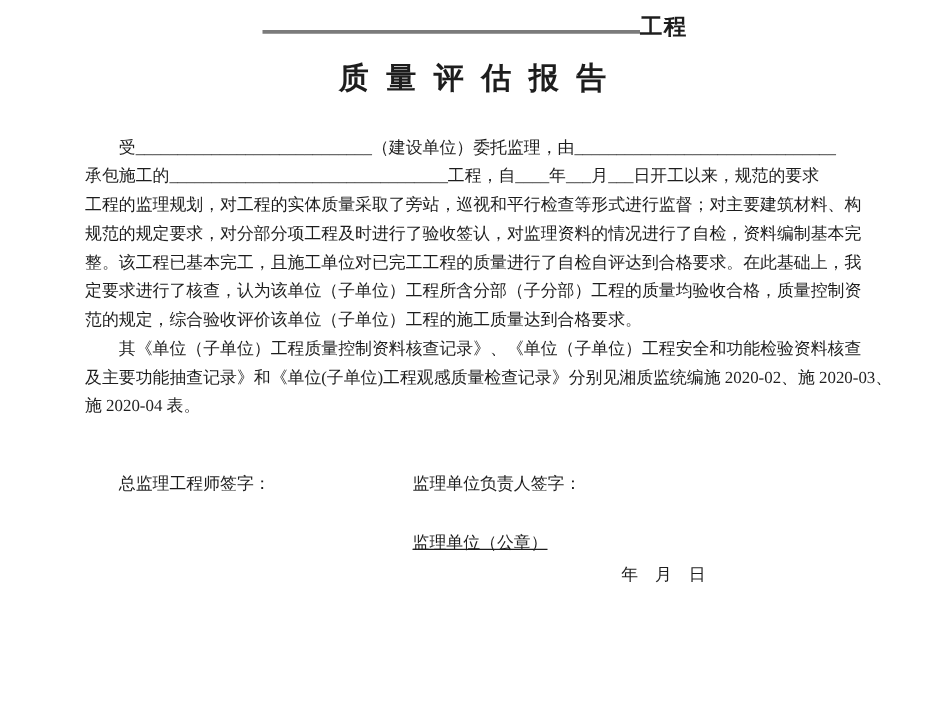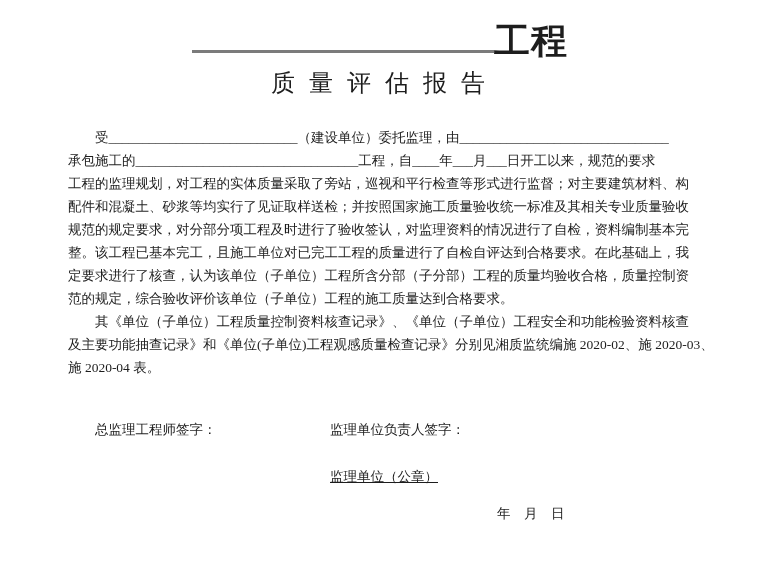--- a/index.html
+++ b/index.html
@@ -15,42 +15,42 @@
   }
   .page {
     position: relative;
     width: 760px;
     height: 570px;
     overflow: hidden;
     background: #ffffff;
   }
   
   .title-line {
-    margin-top: 24px;
+    margin-top: 4px;
     height: 34px;
     text-align: center;
     font-weight: bold;
-    font-size: 36px;
+    font-size: 18px;
     line-height: 34px;
     white-space: nowrap;
   }
   .title-blank {
     display: inline-block;
     width: 302px;
     border-bottom: 3px solid #7b7b7b;
   }
   .title-suffix {
     letter-spacing: 1px;
   }
   .report-title {
     margin: 10px 0 0 0;
     text-align: center;
     font-size: 24px;
     line-height: 30px;
-    font-weight: normal;
+    font-weight: bold;
     letter-spacing: 4px;
   }
   
   .body-text {
     margin: 28px 0 0 68px;
     font-size: 13.5px;
     line-height: 23px;
   }
   .line {
     white-space: pre;
@@ -78,41 +78,40 @@
     top: 0;
   }
   .sig-seal {
     margin-left: 262px;
     margin-top: 24px;
     line-height: 23px;
     text-decoration: underline;
   }
   .sig-date {
     margin-left: 429px;
-    margin-top: 14px;
+    margin-top: 3px;
     line-height: 23px;
     white-space: pre;
   }
 </style>
 </head>
 <body>
 
 <div class="page">
 
   <div class="title-line">
     <span class="title-blank"></span><span class="title-suffix">工程</span>
   </div>
 
   <h1 class="report-title">质 量 评 估 报 告</h1>
 
   <div class="body-text">
     <div class="line">　　受____________________________（建设单位）委托监理，由_______________________________</div>
     <div class="line">承包施工的_________________________________工程，自____年___月___日开工以来，规范的要求</div>
     <div class="line">工程的监理规划，对工程的实体质量采取了旁站，巡视和平行检查等形式进行监督；对主要建筑材料、构</div>
-    <div class="line">配件和混凝土、砂浆等均实行了见证取样送检；并按照国家施工质量验收统一标准及其相关专业质量验收</div>
     <div class="line">规范的规定要求，对分部分项工程及时进行了验收签认，对监理资料的情况进行了自检，资料编制基本完</div>
     <div class="line">整。该工程已基本完工，且施工单位对已完工工程的质量进行了自检自评达到合格要求。在此基础上，我</div>
     <div class="line">定要求进行了核查，认为该单位（子单位）工程所含分部（子分部）工程的质量均验收合格，质量控制资</div>
     <div class="line">范的规定，综合验收评价该单位（子单位）工程的施工质量达到合格要求。</div>
     <div class="line">　　其《单位（子单位）工程质量控制资料核查记录》、《单位（子单位）工程安全和功能检验资料核查</div>
     <div class="line">及主要功能抽查记录》和《单位(子单位)工程观感质量检查记录》分别见湘质监统编施 2020-02、施 2020-03、</div>
     <div class="line">施 2020-04 表。</div>
   </div>
 
   <div class="sig-area">

